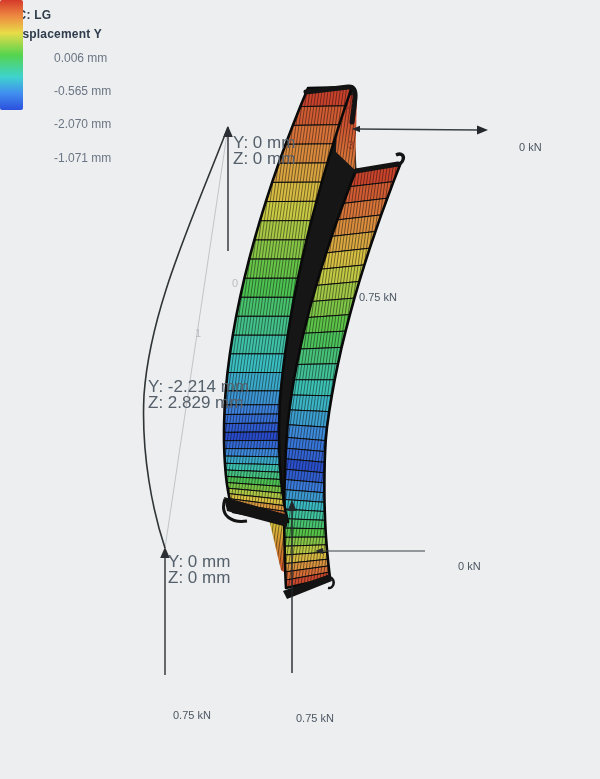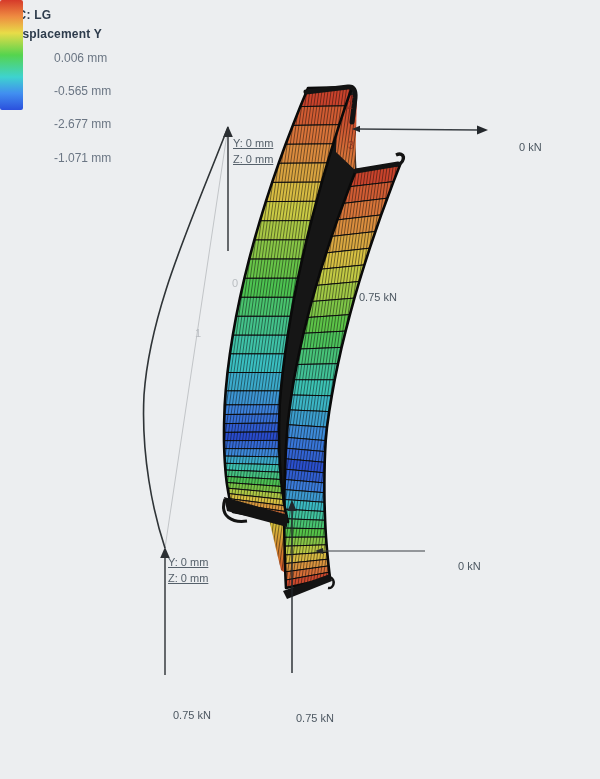--- a/index.html
+++ b/index.html
@@ -4,21 +4,21 @@
 <style>
   html,body{margin:0;padding:0;}
   body{font-family:"Liberation Sans", sans-serif;}
   #stage{position:relative;width:600px;height:779px;background:#eceef0;overflow:hidden;}
   #stage svg{position:absolute;left:0;top:0;}
   .hdr{position:absolute;left:10px;font-size:12px;font-weight:700;color:#2e3c4c;letter-spacing:.2px;}
   #lc-label{top:8px;}
   #result-label{top:27px;}
   .legend-bar{position:absolute;left:10px;top:50px;width:23px;height:110px;border-radius:2px;}
   .legend-val{position:absolute;left:43px;font-size:12px;color:#6b7684;margin-left:11px;}
-  .ann{position:absolute;font-size:11px;color:#55606a;line-height:16px;white-space:pre;text-decoration:underline;}
+  .ann{position:absolute;font-size:17px;color:#55606a;line-height:16px;white-space:pre;}
   .force{position:absolute;font-size:11px;color:#4c5761;white-space:nowrap;margin-top:10px;}
   .nodelbl{position:absolute;font-size:11px;}
   .nodelbl.faint{color:#b9bdc1;}
   .nodelbl.red{color:#8c2b1f;opacity:.75;}
 </style>
 </head>
 <body>
 
 <div id="stage">
 
@@ -172,25 +172,26 @@
 
   <div id="lc-label" class="hdr">LC: LG</div>
   <div id="result-label" class="hdr">Displacement Y</div>
 
   <div>
     <svg class="legend-bar" width="23" height="110">
       <rect x="0" y="0" width="23" height="110" fill="url(#legendGrad)"></rect>
     </svg>
     <div class="legend-val" style="top:51px">0.006 mm</div>
     <div class="legend-val" style="top:84px">-0.565 mm</div>
-    <div class="legend-val" style="top:117px">-2.677 mm</div>
+    <div class="legend-val" style="top:117px">-2.070 mm</div>
     <div class="legend-val" style="top:151px">-1.071 mm</div>
   </div>
 
   <div class="ann" style="left:233px;top:135px"><span>Y: 0 mm</span><br><span>Z: 0 mm</span></div>
+  <div class="ann" style="left:148px;top:379px"><span>Y: -2.214 mm</span><br><span>Z: 2.829 mm</span></div>
   <div class="ann" style="left:168px;top:554px"><span>Y: 0 mm</span><br><span>Z: 0 mm</span></div>
 
   <div class="force" style="left:519px;top:131px">0 kN</div>
   <div class="force" style="left:359px;top:281px">0.75 kN</div>
   <div class="force" style="left:458px;top:550px">0 kN</div>
   <div class="force" style="left:173px;top:699px">0.75 kN</div>
   <div class="force" style="left:296px;top:702px">0.75 kN</div>
 
   <div class="nodelbl faint" style="left:232px;top:277px">0</div>
   <div class="nodelbl faint" style="left:195px;top:327px">1</div>

